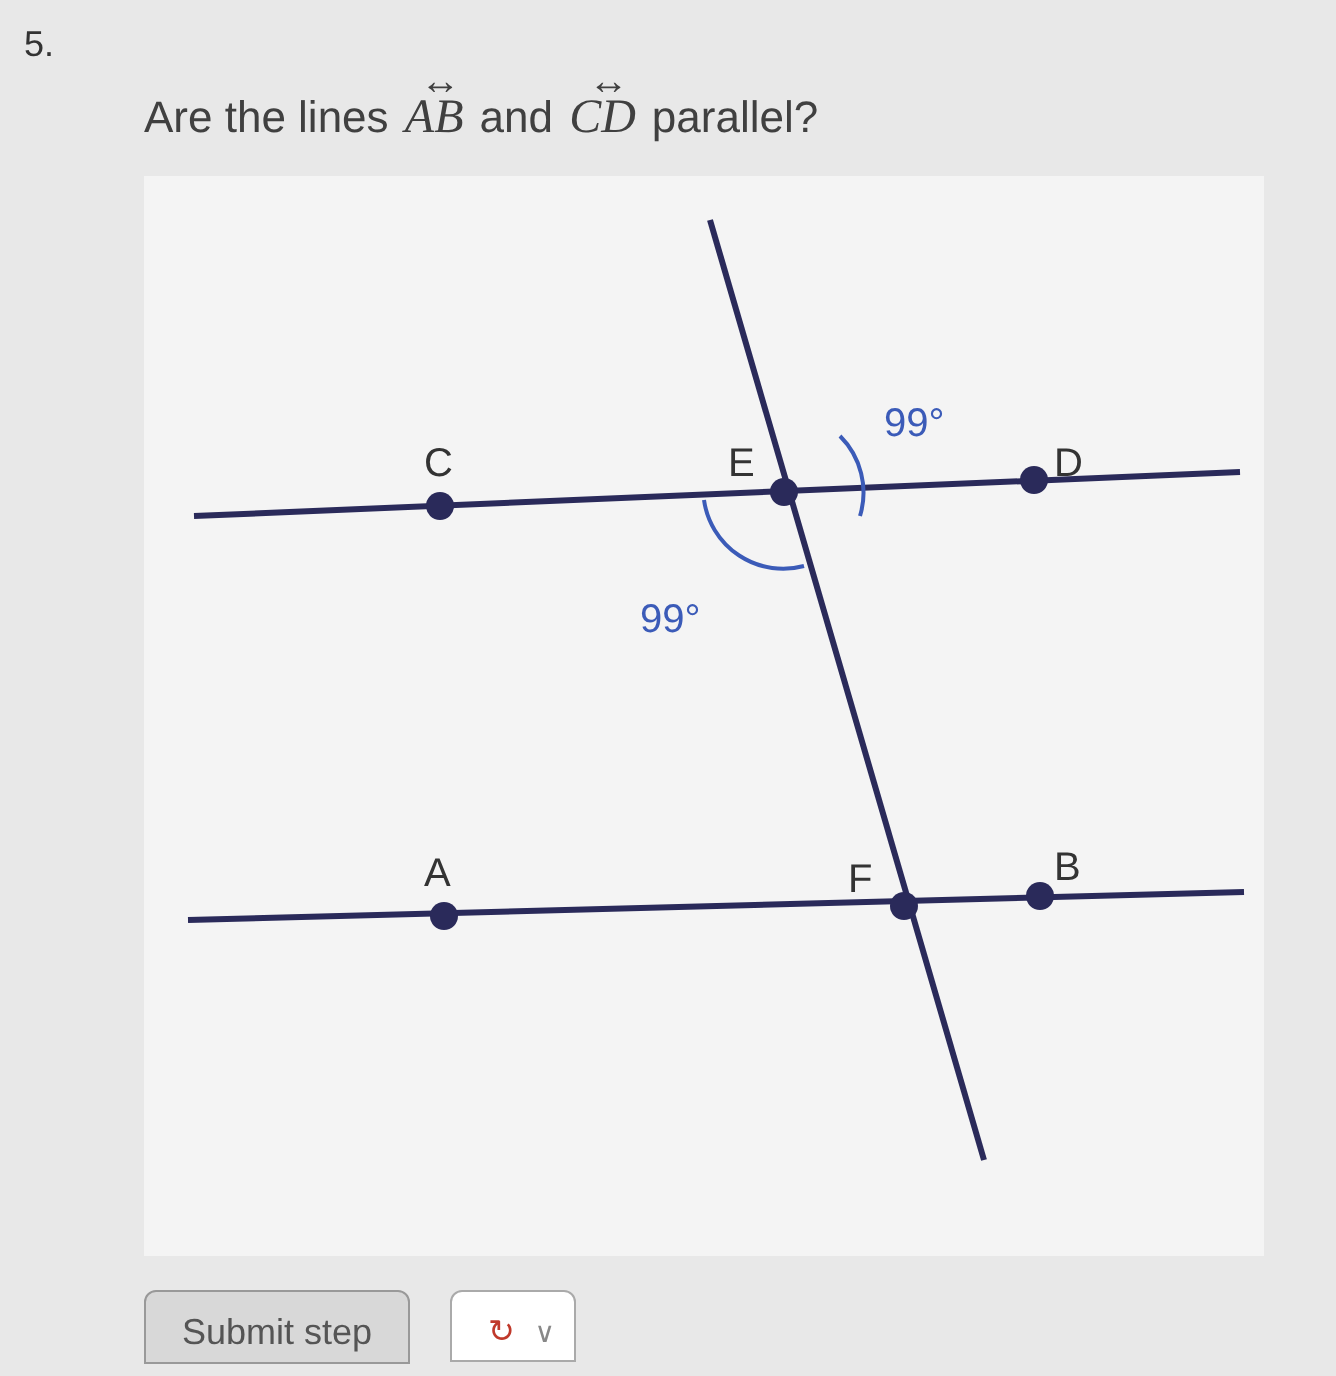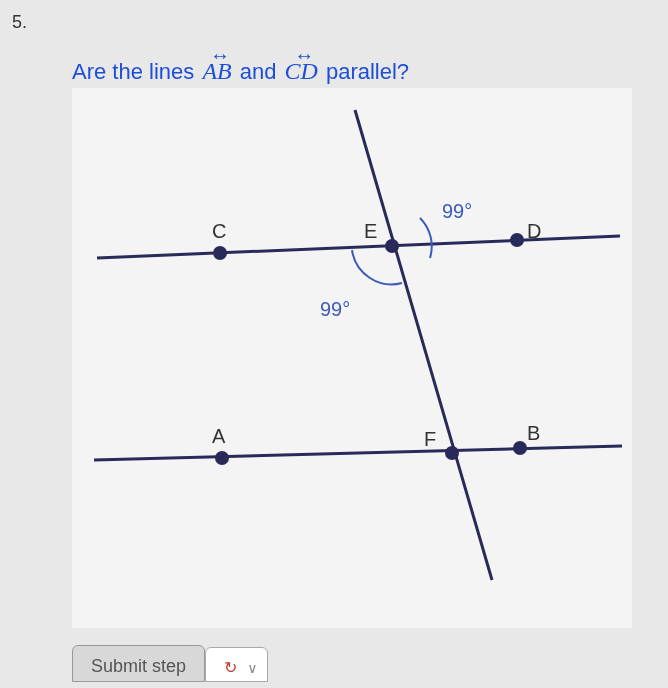--- a/index.html
+++ b/index.html
@@ -13,24 +13,24 @@
     }
     .question-number {
       position: absolute;
       top: 12px;
       left: 12px;
       font-size: 18px;
       color: #333;
     }
     .question-text {
       position: absolute;
-      top: 58px;
+      top: 46px;
       left: 72px;
       font-size: 22px;
-      color: #1d4ed8;
+      color: #404040;
     }
     .question-text .line-label {
       font-style: italic;
       font-family: 'Times New Roman', serif;
       font-size: 24px;
       position: relative;
       padding: 0 2px;
     }
     .arrow-over {
       position: absolute;
@@ -74,21 +74,22 @@
     .arc-line {
       stroke: #3b5bb8;
       stroke-width: 2;
       fill: none;
     }
     .bottom-buttons {
       position: absolute;
       bottom: 6px;
       left: 72px;
       display: flex;
-      align-items: flex-end;
+      gap: 20px;
+      align-items: flex-start;
     }
     .submit-btn {
       background: #d8d8d8;
       border: 1px solid #999;
       border-radius: 6px 6px 0 0;
       padding: 10px 18px 4px 18px;
       font-size: 18px;
       color: #555;
       cursor: pointer;
     }

